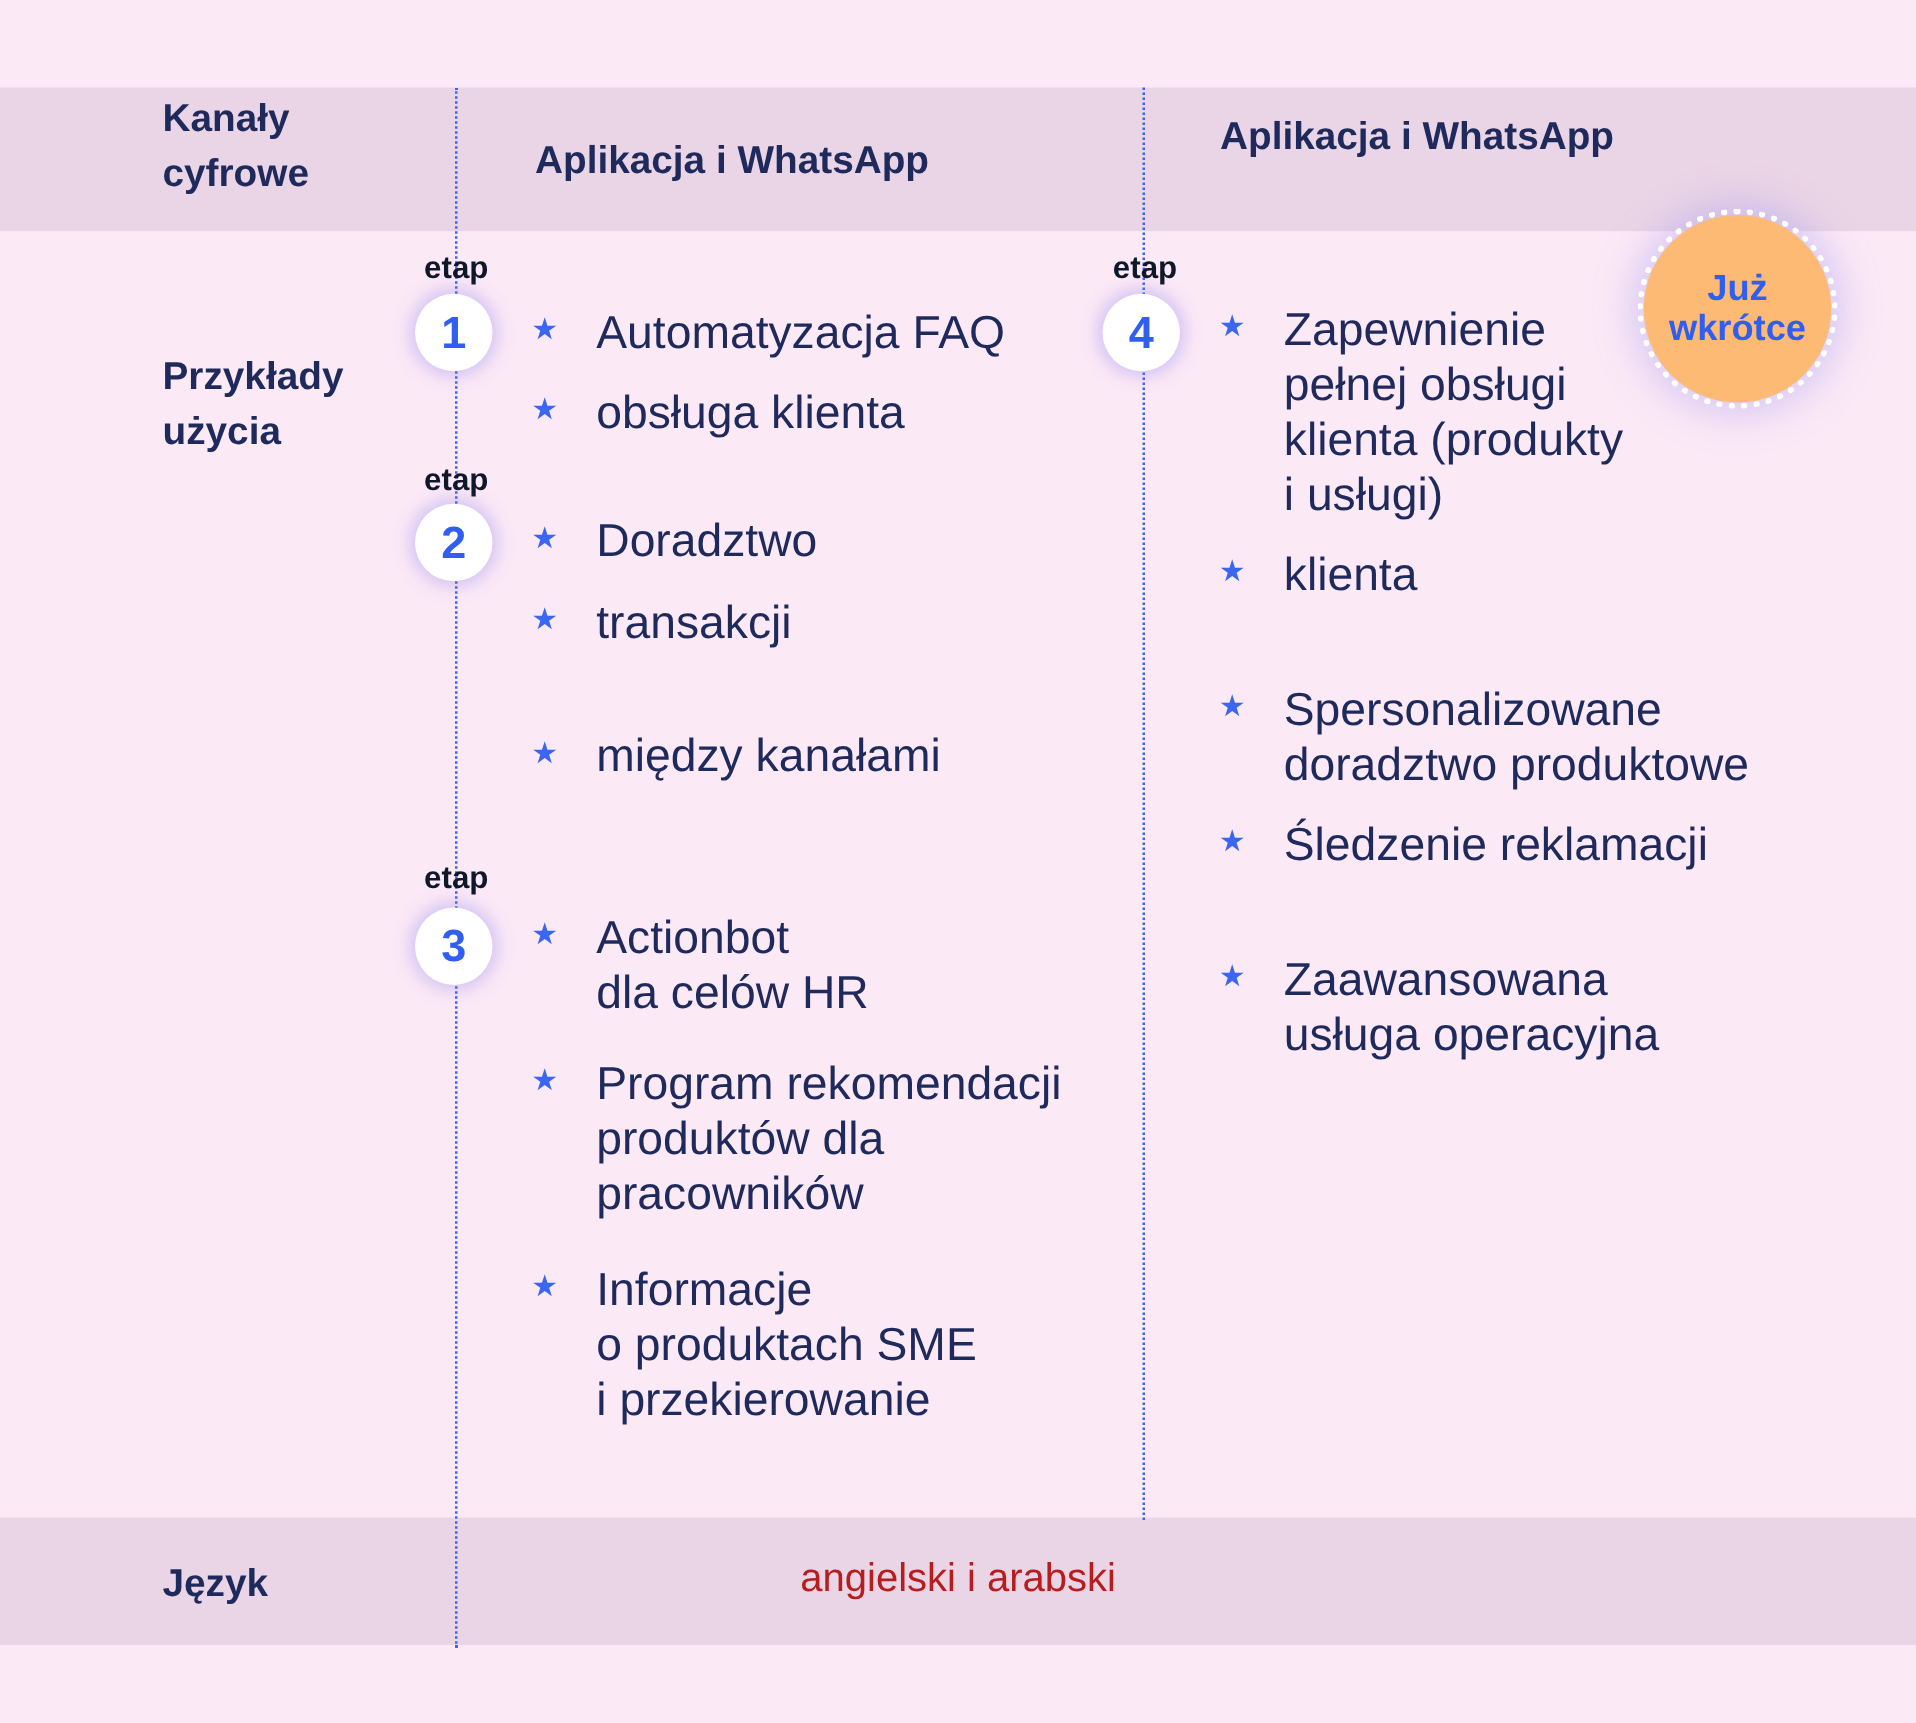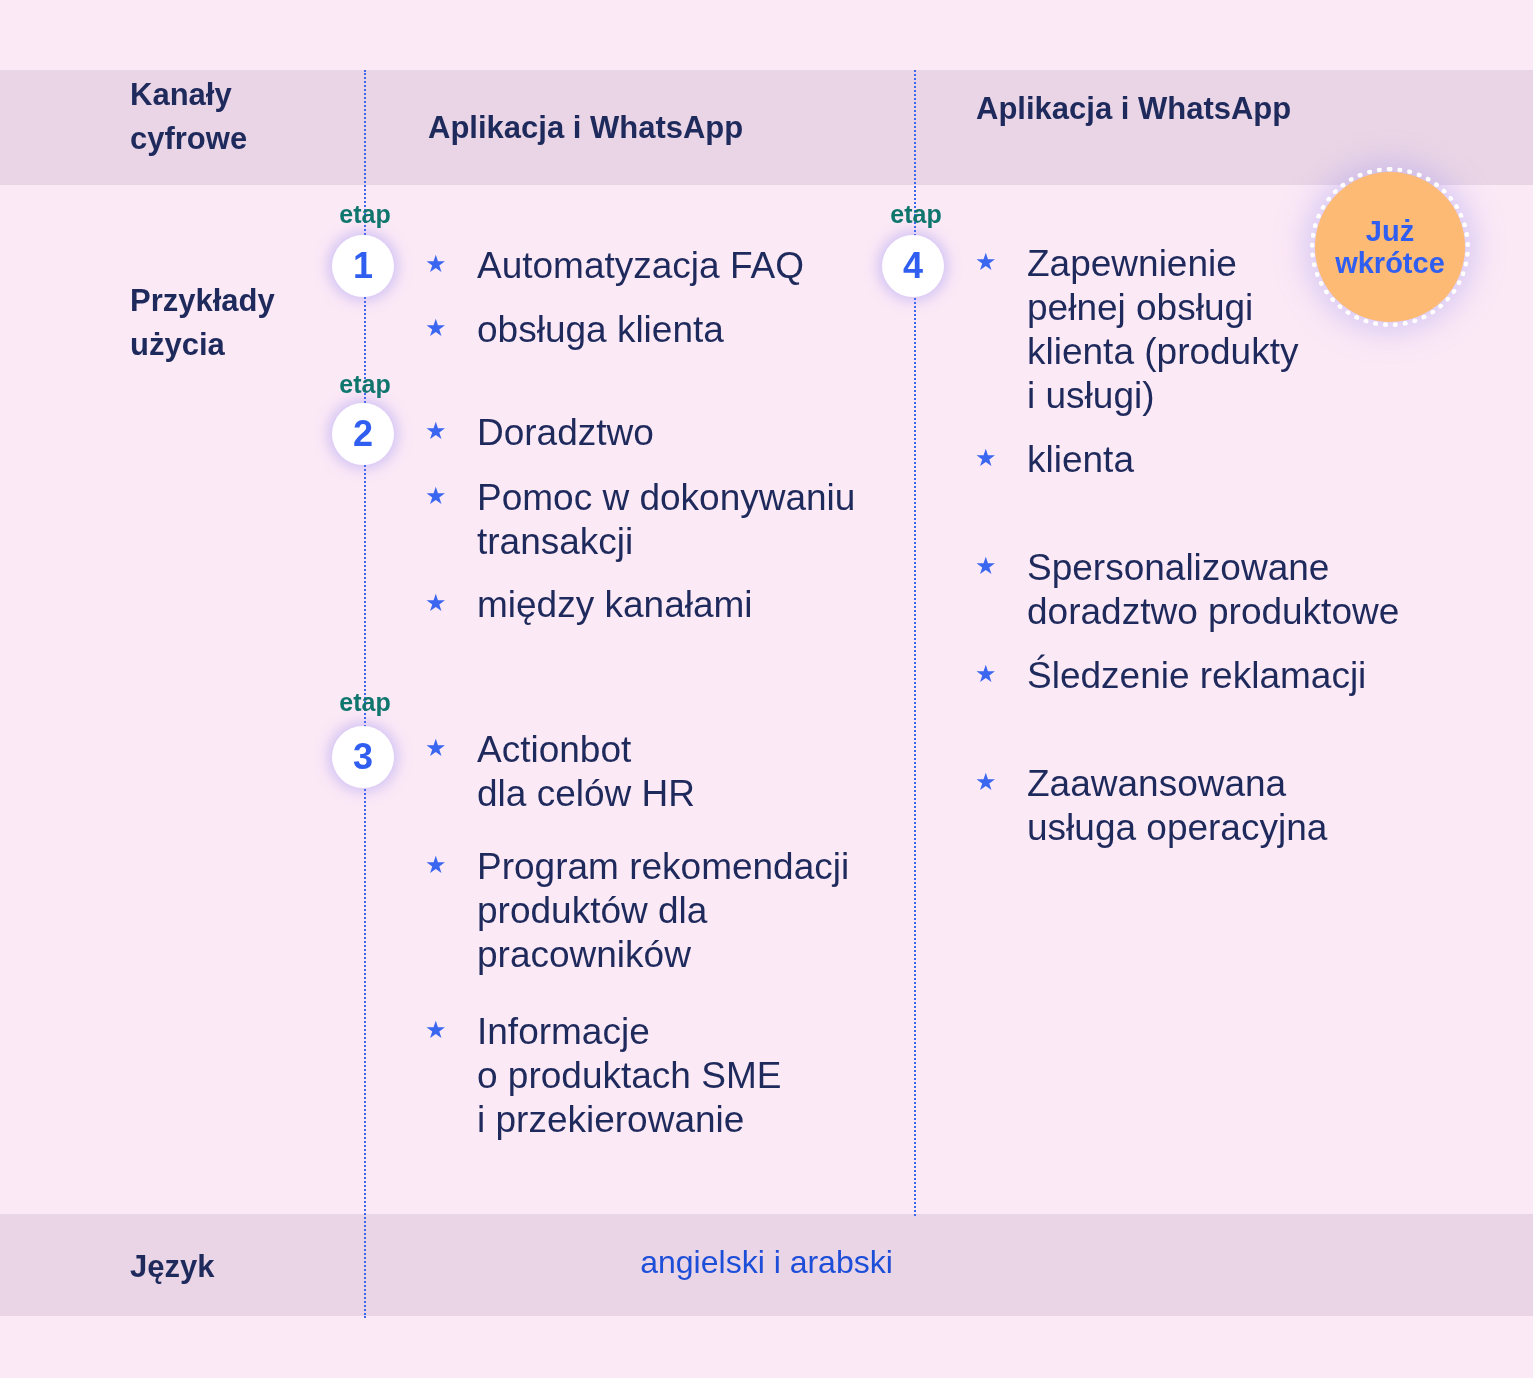--- a/index.html
+++ b/index.html
@@ -11,21 +11,21 @@
   }
   .band { position:absolute; left:0; width:1533px; background:#ead5e6; }
   .band.header { top:70px; height:115px; }
   .band.footer { top:1214px; height:102px; }
   .vline {
     position:absolute; width:0;
     border-left:2.5px dotted #3b67f0;
   }
   .hdr { position:absolute; font-weight:bold; font-size:31px; line-height:44px; color:#1f2a5c; }
   .etap {
-    position:absolute; font-weight:bold; font-size:25px; color:#0f766e;
+    position:absolute; font-weight:bold; font-size:25px; color:#0f172a;
     width:80px; text-align:center;
   }
   .step {
     position:absolute; width:62px; height:62px; border-radius:50%;
     background:#ffffff; color:#2f5ef0; font-weight:bold; font-size:36px;
     display:flex; align-items:center; justify-content:center;
     box-shadow:0 0 14px 4px rgba(130,120,240,0.35);
   }
   .item { position:absolute; font-size:37px; line-height:44px; color:#1f2a5c; }
   .item .star {
@@ -36,21 +36,21 @@
     background:#fdba74; border-radius:50%;
     box-shadow:0 0 30px 10px rgba(150,140,240,0.35);
     display:flex; flex-direction:column; align-items:center; justify-content:center;
     color:#2f5ef0; font-weight:bold; font-size:29px; line-height:32px;
   }
   .badge::before {
     content:""; position:absolute; inset:-5px; border-radius:50%;
     border:5px dotted #ffffff;
   }
   .lang { position:absolute; left:0; width:1533px; top:1244px; text-align:center;
-    font-size:32px; color:#1d4ed8; box-sizing:border-box; }
+    font-size:32px; color:#b91c1c; box-sizing:border-box; }
 </style>
 </head>
 <body>
 
 <div class="band header"></div>
 <div class="band footer"></div>
 
 <div class="vline" style="left:364px; top:70px; height:1248px;"></div>
 <div class="vline" style="left:914px; top:70px; height:1146px;"></div>
 
@@ -80,21 +80,20 @@
 </div>
 
 <div class="etap" style="left:325px; top:370px;">etap</div>
 <div class="step" style="left:332px; top:403px;">2</div>
 <div class="item" style="left:477px; top:411px;">
   <span class="star">★</span>
   <div>Doradztwo</div>
 </div>
 <div class="item" style="left:477px; top:476px;">
   <span class="star">★</span>
-  <div>Pomoc w dokonywaniu</div>
   <div>transakcji</div>
 </div>
 <div class="item" style="left:477px; top:583px;">
   <span class="star">★</span>
   <div>między kanałami</div>
 </div>
 
 <div class="etap" style="left:325px; top:688px;">etap</div>
 <div class="step" style="left:332px; top:726px;">3</div>
 <div class="item" style="left:477px; top:728px;">

